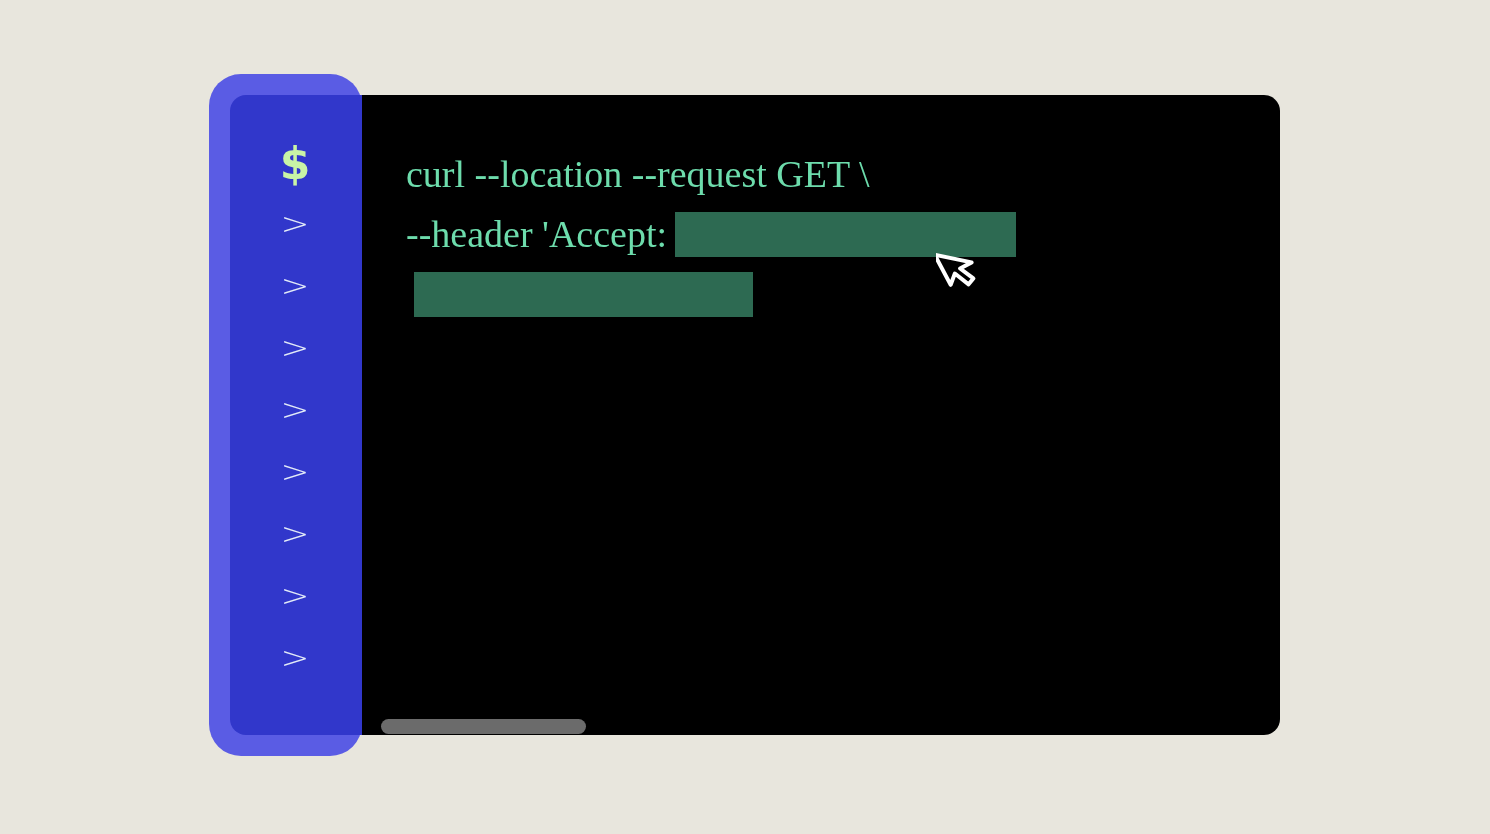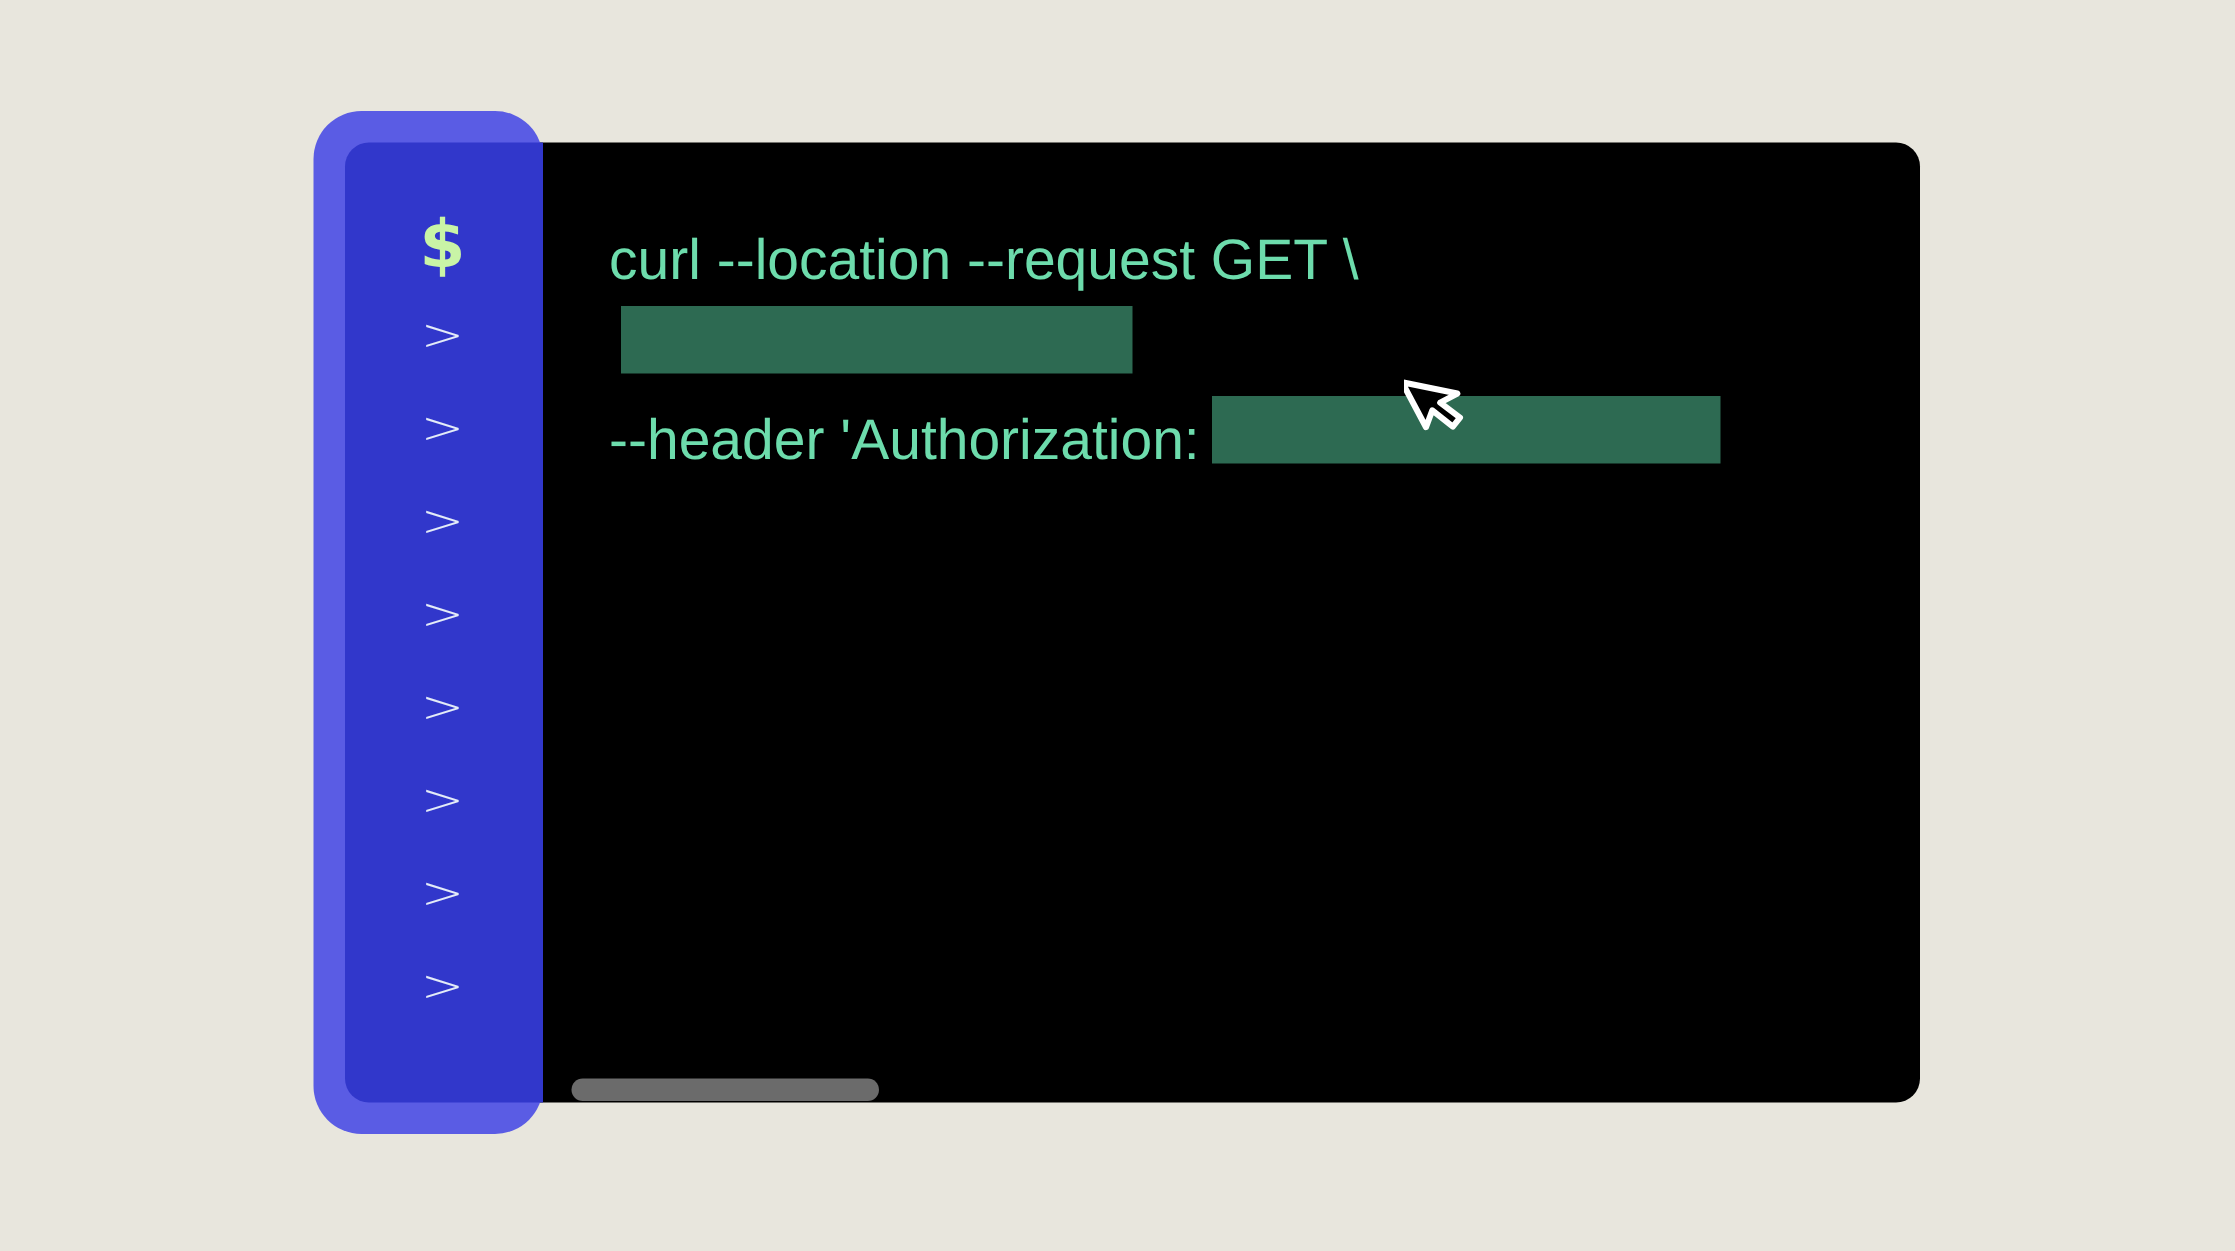--- a/index.html
+++ b/index.html
@@ -74,21 +74,22 @@
     color: #6DDCAC;
     font-size: 38px;
     line-height: 60px;
     white-space: nowrap;
     width: 872px;
     overflow: hidden;
   }
   .code-line {
     height: 60px;
     display: flex;
-    align-items: flex-start;
+    align-items: center;
+    font-family: Liberation Serif, serif;
   }
   .redacted {
     display: inline-block;
     background: #2D6A52;
     height: 45px;
     margin-left: 8px;
   }
   .redact-accept { width: 341px; }
   .redact-auth { width: 339px; }
   .scrollbar {
@@ -125,24 +126,24 @@
 <div class="prompt cont" style="top:454px">&gt;</div>
 <div class="prompt cont" style="top:516px">&gt;</div>
 <div class="prompt cont" style="top:578px">&gt;</div>
 <div class="prompt cont" style="top:640px">&gt;</div>
 
 <div class="code">
   <div class="code-line">
     <span>curl --location --request GET \</span>
   </div>
   <div class="code-line">
+    <span>--header 'Accept:</span>
     <span class="redacted redact-accept"></span>
   </div>
   <div class="code-line">
-    <span>--header 'Authorization:</span>
     <span class="redacted redact-auth"></span>
   </div>
 </div>
 
 <div class="scrollbar"></div>
 
 <svg class="cursor" viewBox="0 0 60 60">
   <path d="M6 6 L6 40 L15 32 L22 48 L29 45 L22 30 L35 30 Z" fill="#000000" stroke="#FFFFFF" stroke-width="4" stroke-linejoin="round" transform="rotate(-28 20 25)"></path>
 </svg>
 

